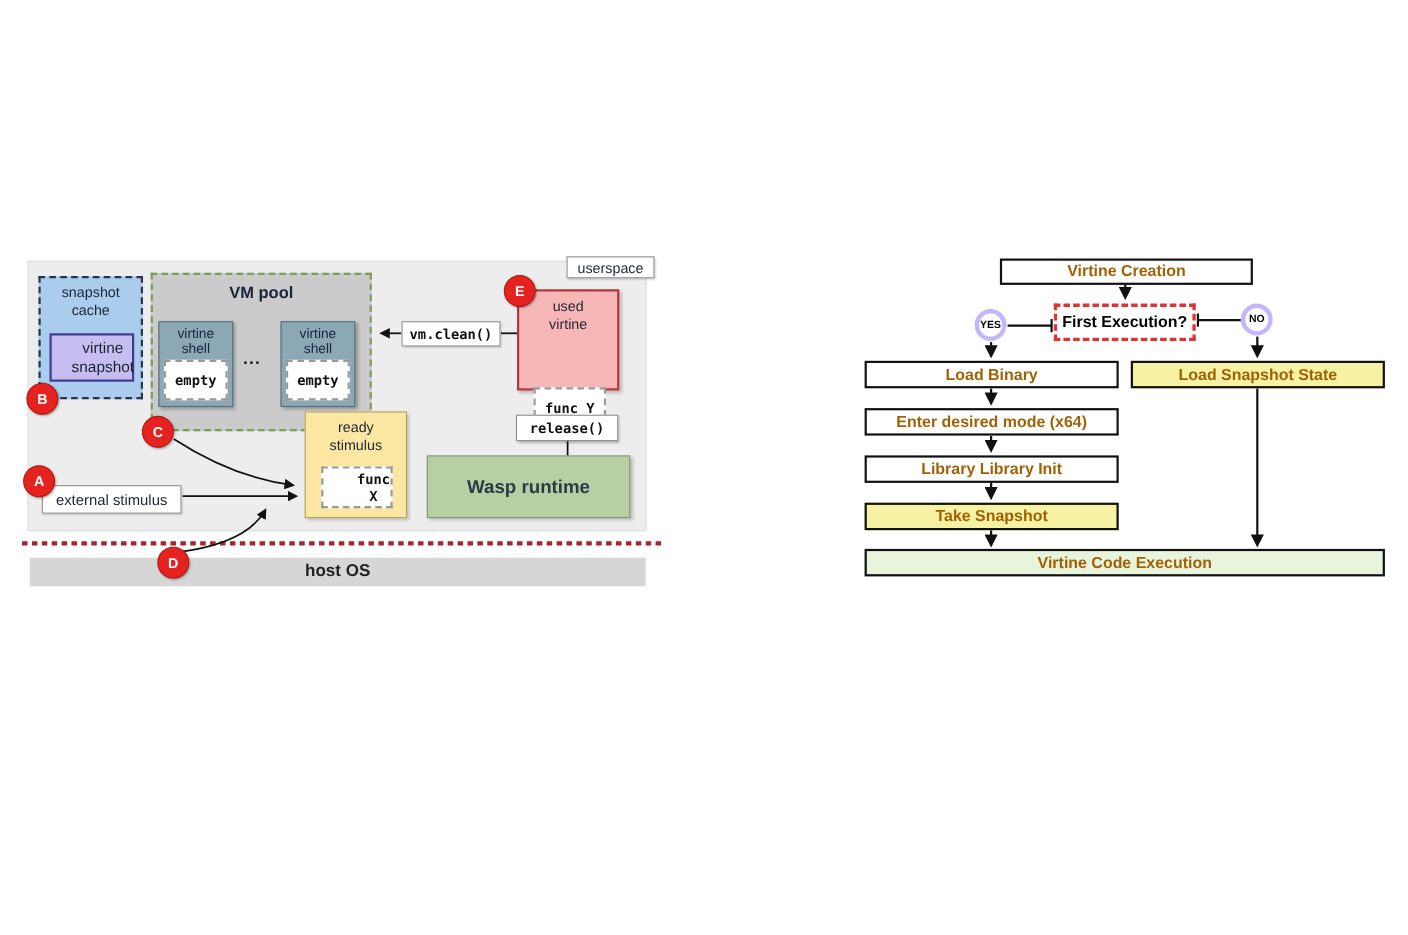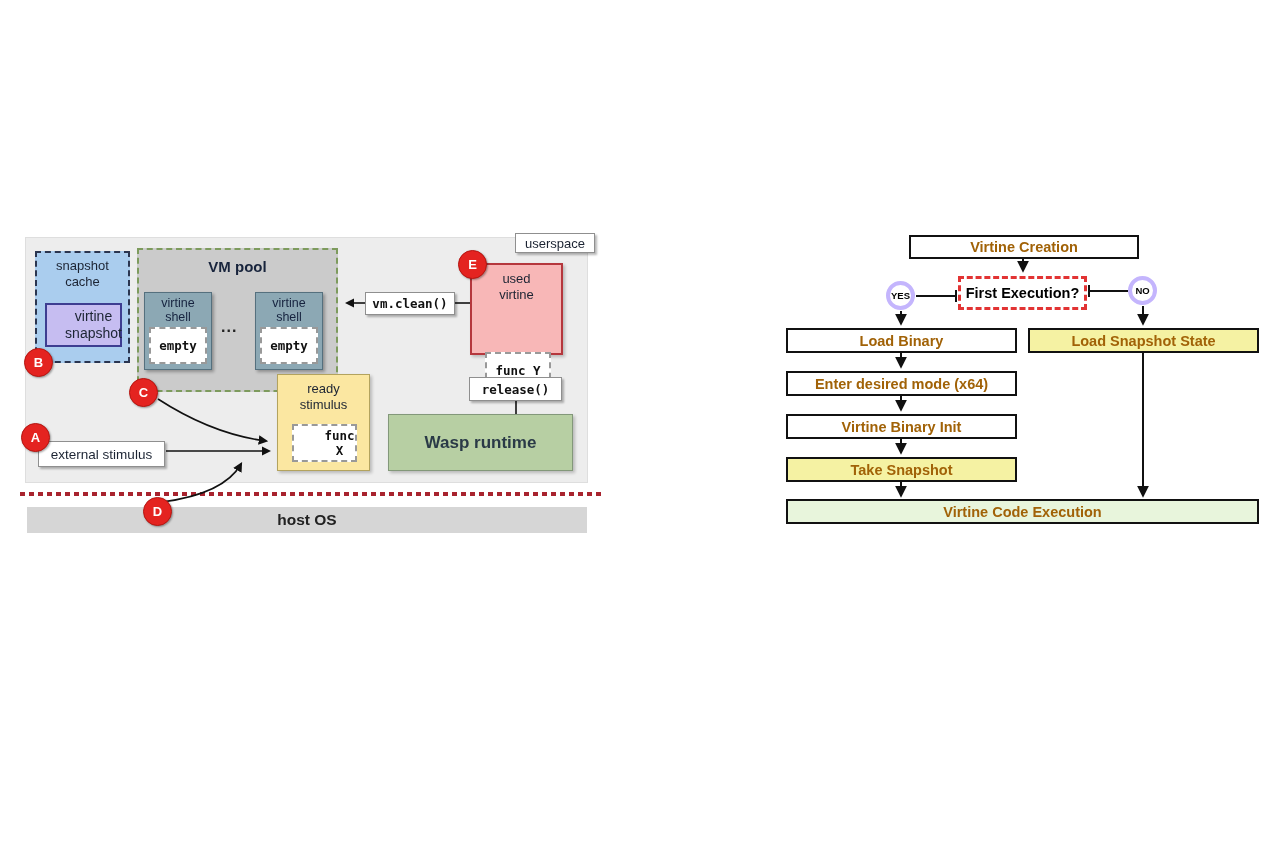--- a/index.html
+++ b/index.html
@@ -144,17 +144,17 @@
   <div class="abs marker-circle" style="left:143px;top:497px;">D</div>
   <div class="abs marker-circle" style="left:458px;top:250px;">E</div>
 
   <div class="abs fnode" style="left:909px;top:235px;width:230px;height:24px;">Virtine Creation</div>
   <div class="abs fdecision" style="left:958px;top:276px;width:129px;height:34px;">First Execution?</div>
   <div class="abs fcircle" style="left:886px;top:281px;">YES</div>
   <div class="abs fcircle" style="left:1128px;top:276px;">NO</div>
   <div class="abs fnode" style="left:786px;top:328px;width:231px;height:25px;">Load Binary</div>
   <div class="abs fnode fyellow" style="left:1028px;top:328px;width:231px;height:25px;">Load Snapshot State</div>
   <div class="abs fnode" style="left:786px;top:371px;width:231px;height:25px;">Enter desired mode (x64)</div>
-  <div class="abs fnode" style="left:786px;top:414px;width:231px;height:25px;">Virtine Binary Init</div>
+  <div class="abs fnode" style="left:786px;top:414px;width:231px;height:25px;">Library Library Init</div>
   <div class="abs fnode fyellow" style="left:786px;top:457px;width:231px;height:25px;">Take Snapshot</div>
   <div class="abs fnode fgreen" style="left:786px;top:499px;width:473px;height:25px;">Virtine Code Execution</div>
 
 </div>
 
 </body></html>

